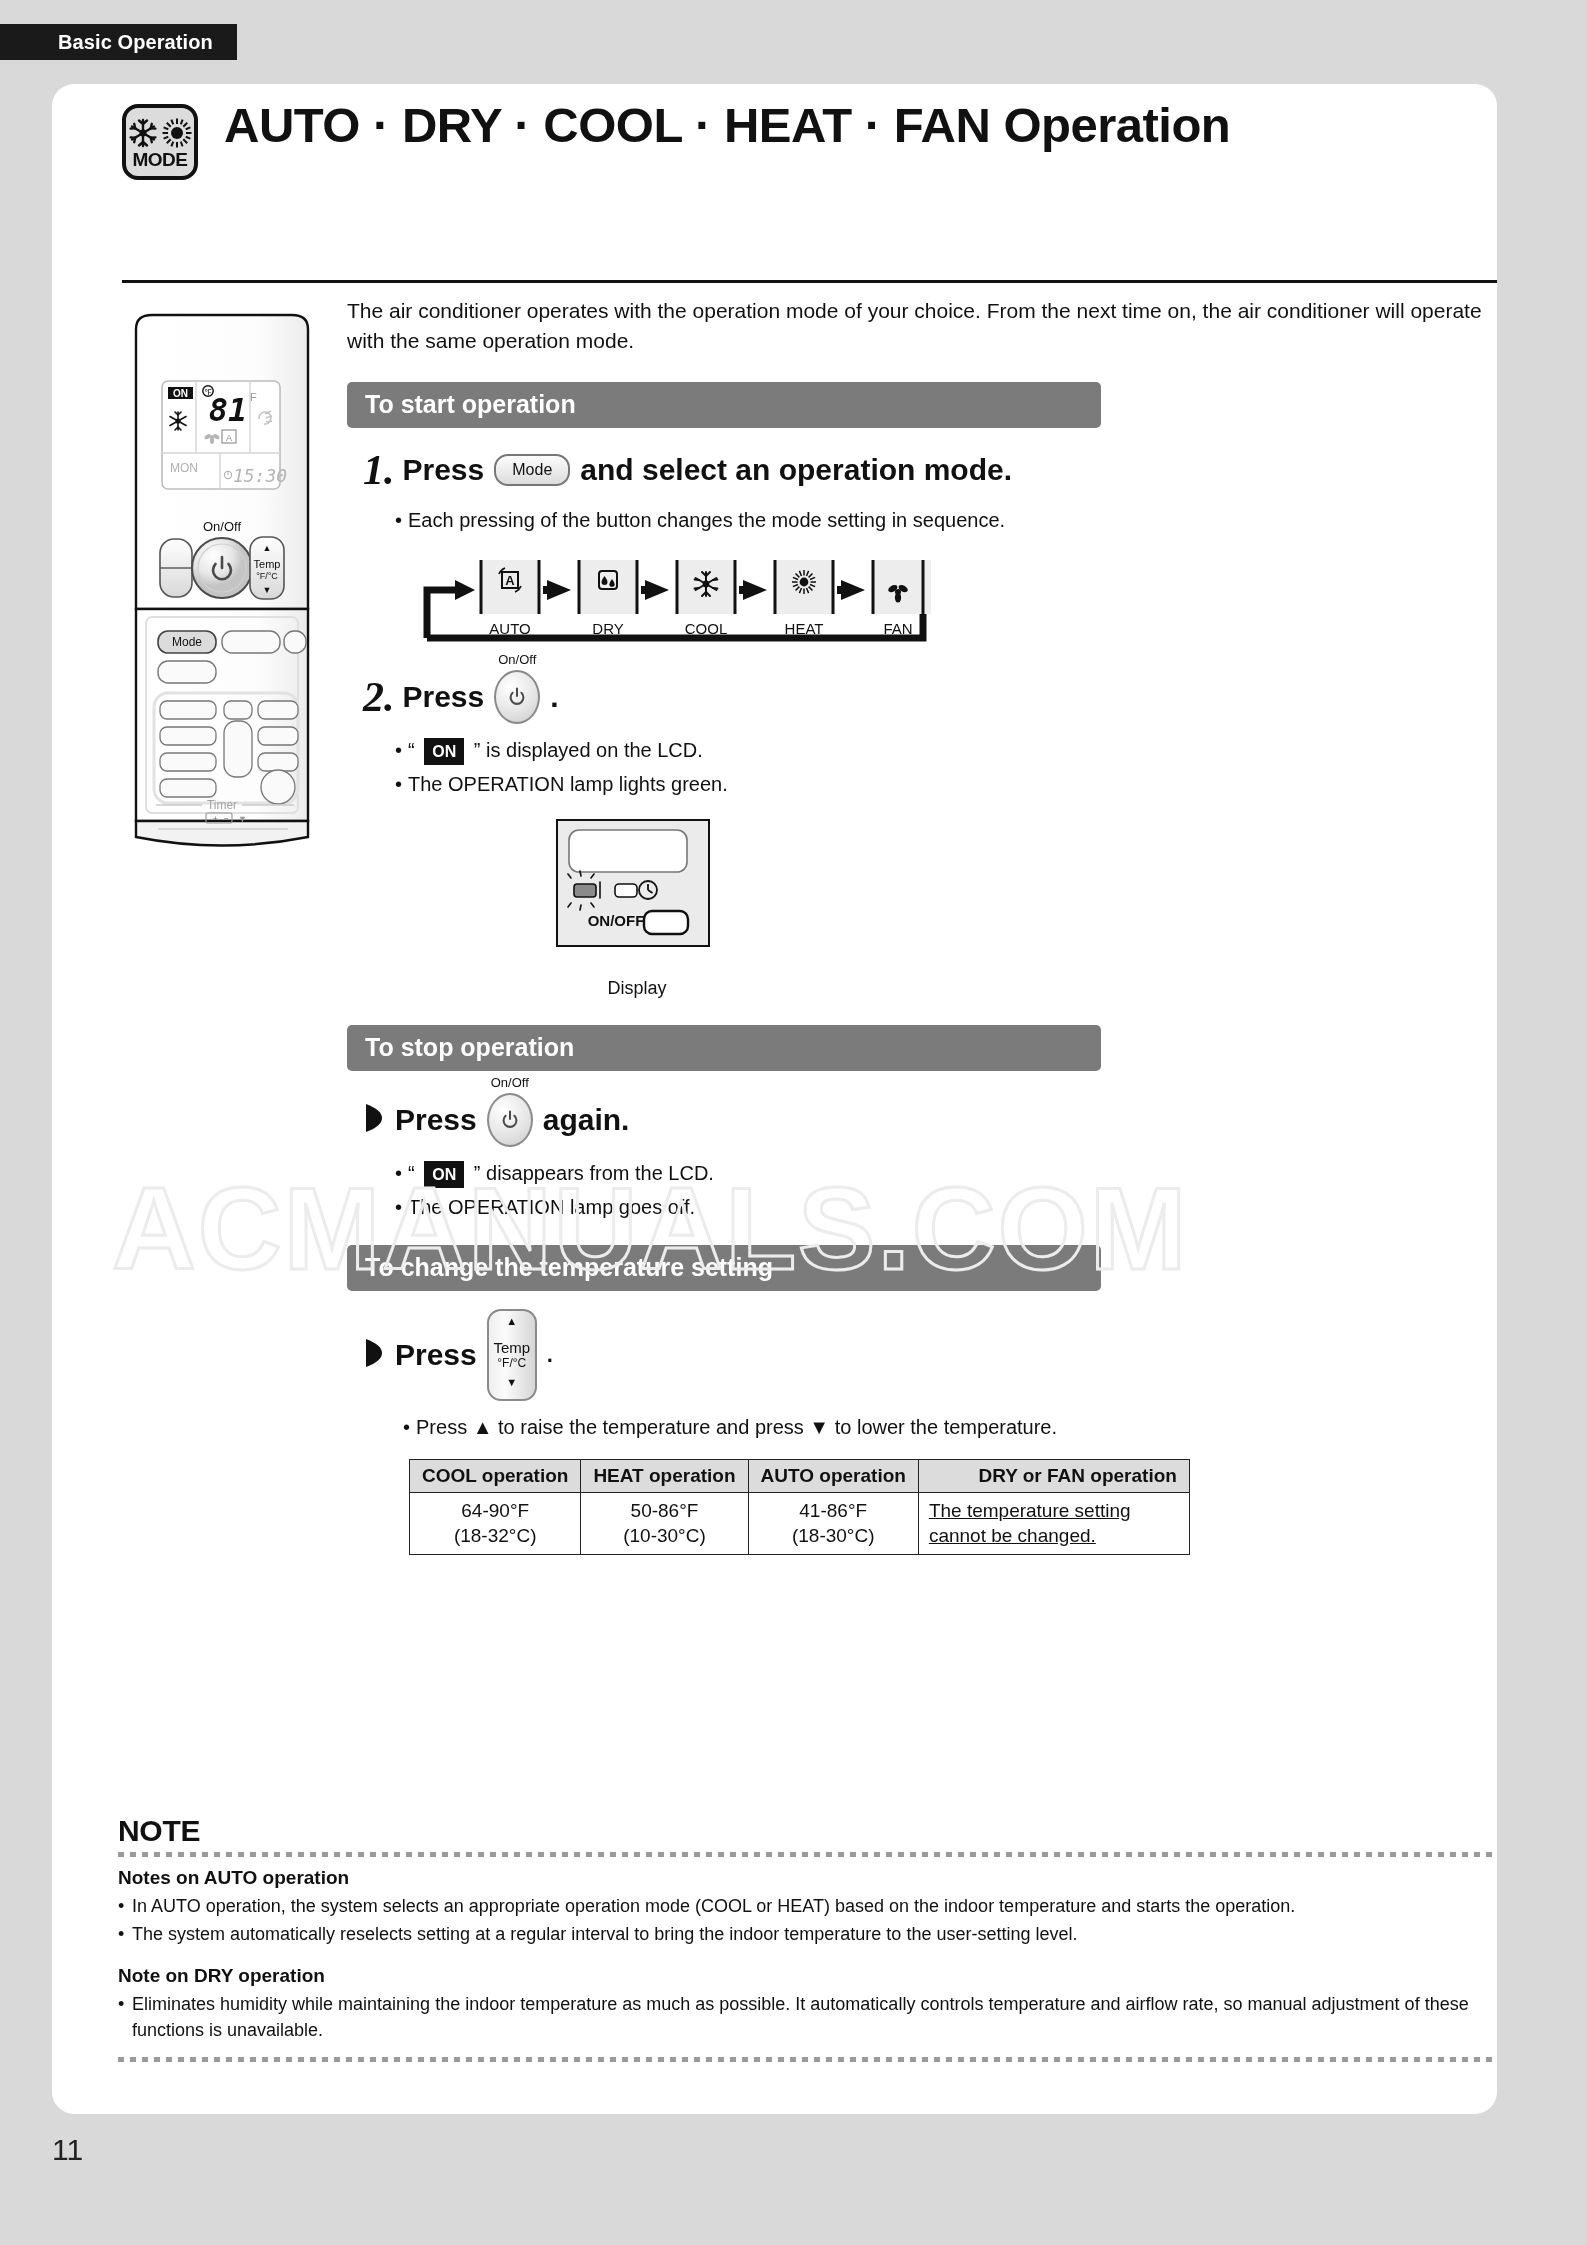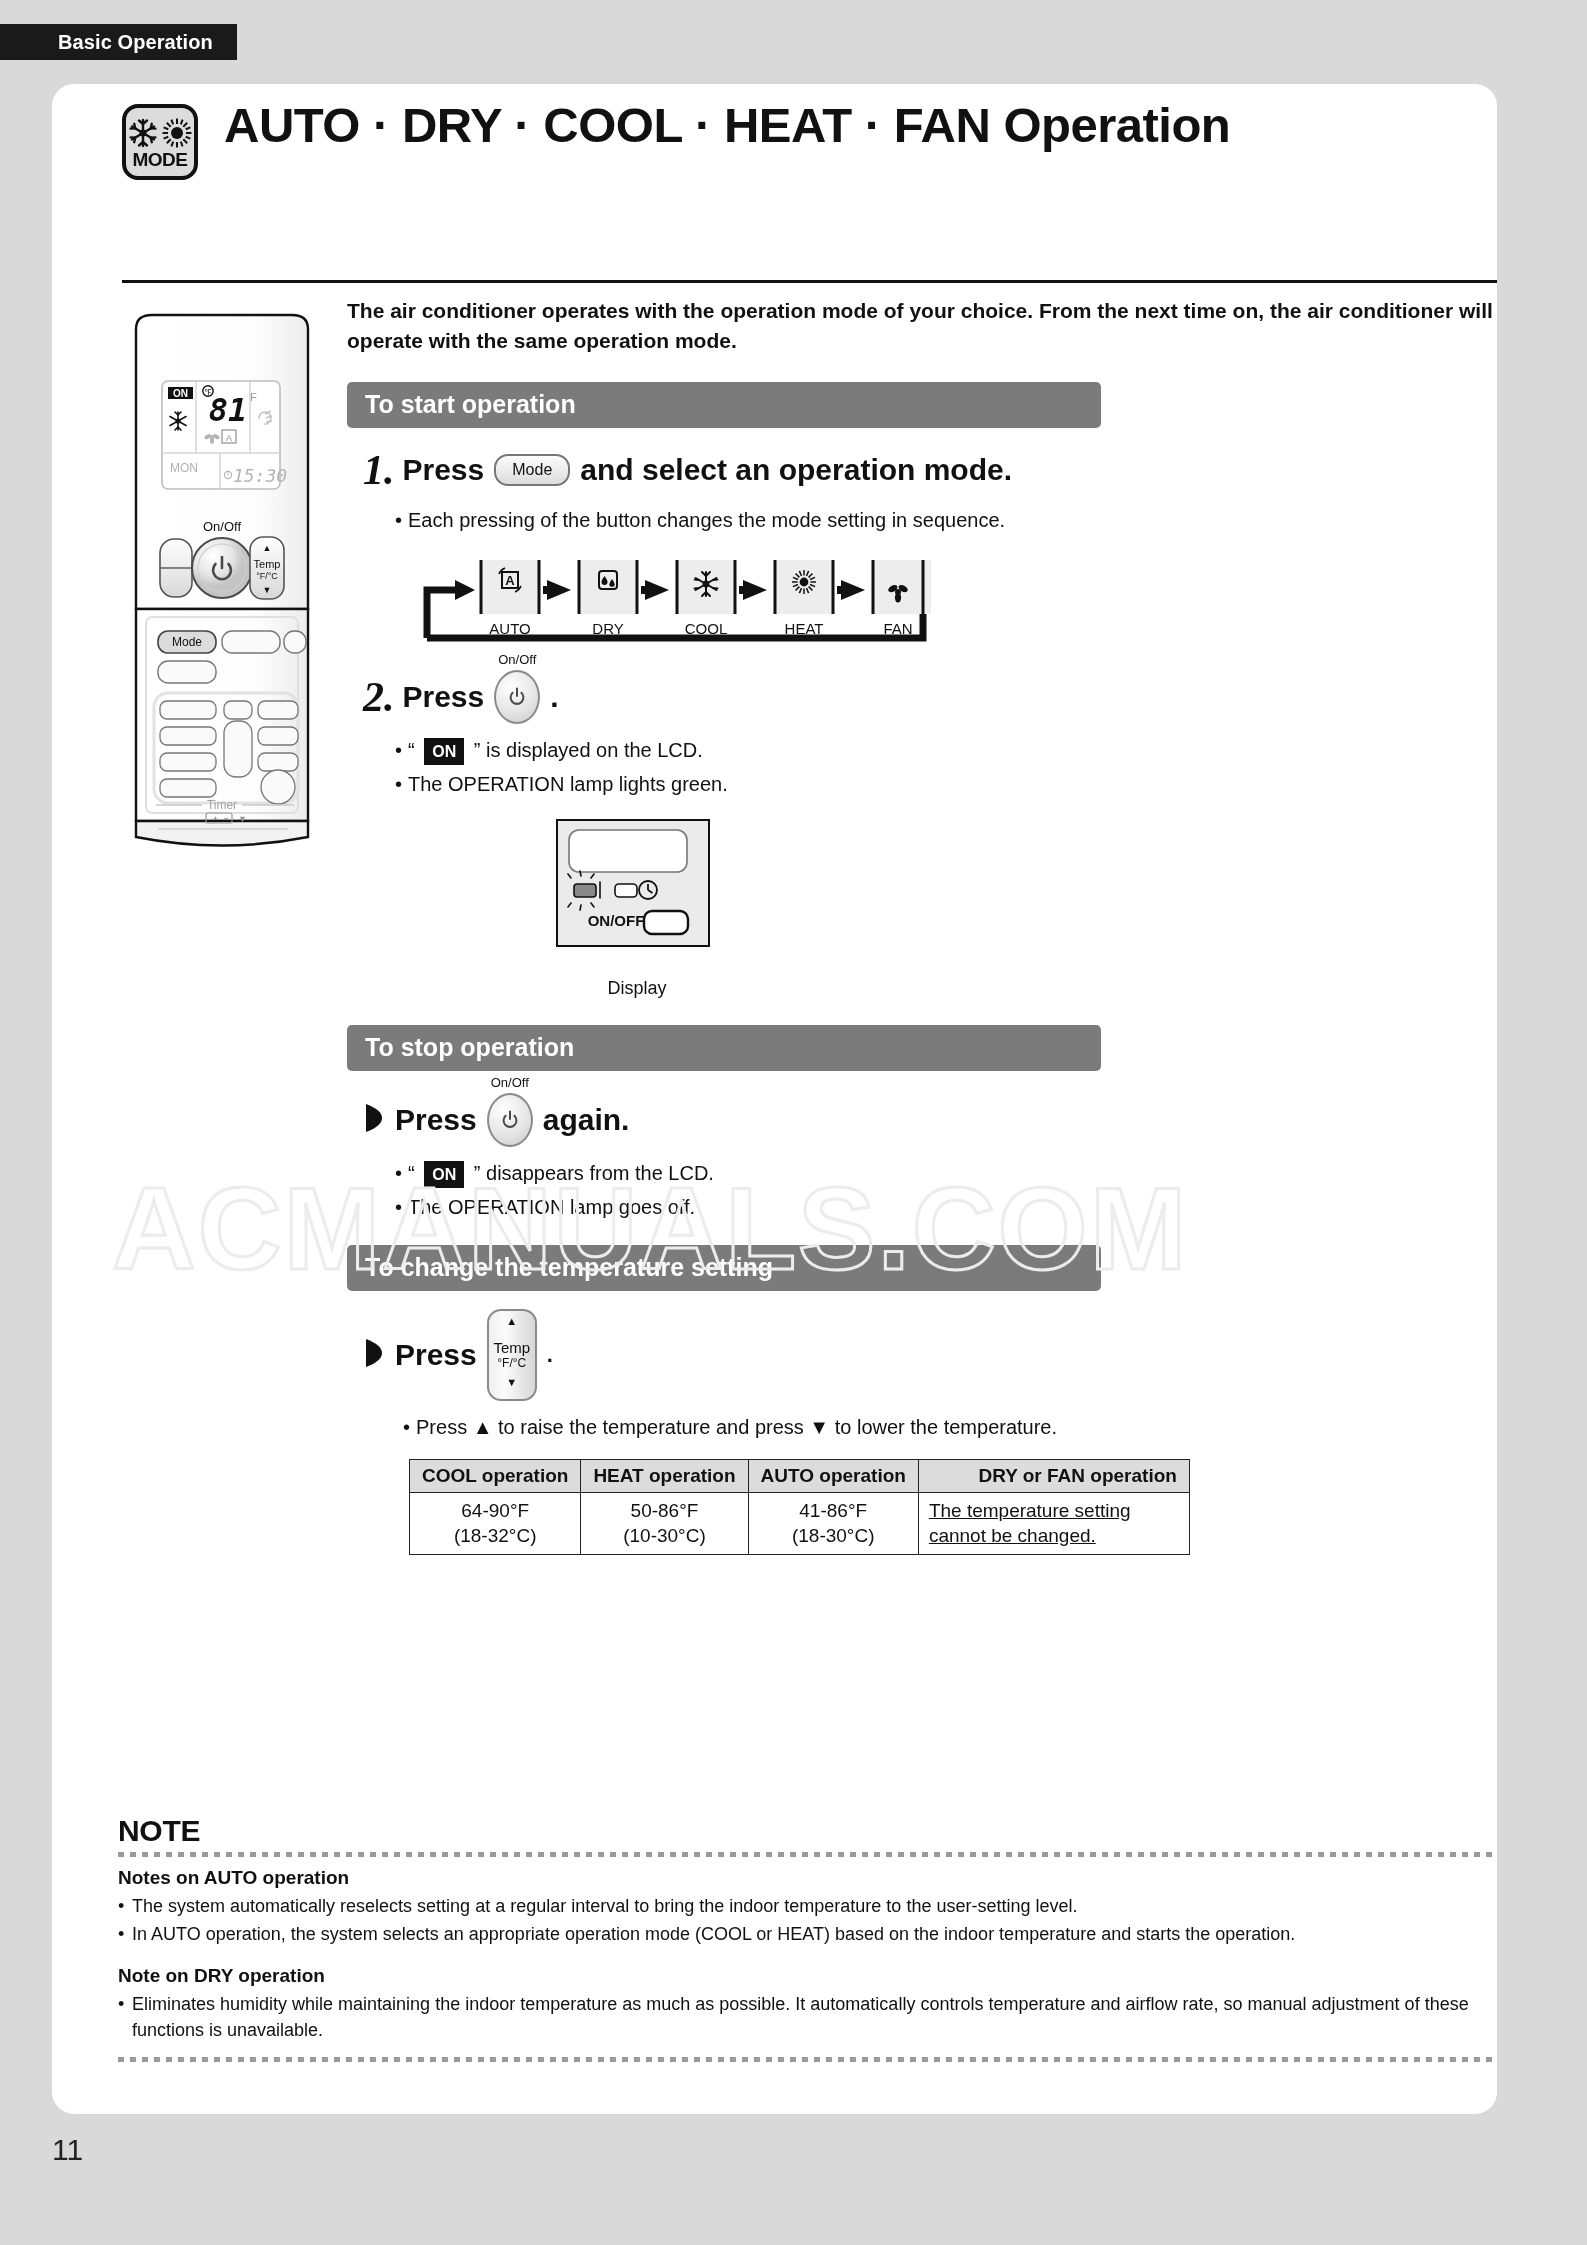--- a/index.html
+++ b/index.html
@@ -49,21 +49,21 @@
     margin-left:26px;font-size:49px;font-weight:bold;line-height:1.12;
     letter-spacing:-.5px;
   }
   .title-rule{position:absolute;left:70px;top:196px;width:1375px;height:3px;background:#111;}
 
   
   .remote{position:absolute;left:70px;top:225px;width:260px;height:560px;}
 
   
   .content{position:absolute;left:295px;top:212px;width:1150px;}
-  .intro{font-size:21px;line-height:1.42;margin:0 0 26px 0;font-weight:bold;}
+  .intro{font-size:21px;line-height:1.42;margin:0 0 26px 0;}
   .bar{
     background:#7b7b7b;color:#fff;border-radius:5px;
     font-size:25px;font-weight:bold;
     padding:8px 0 9px 18px;margin:0 0 10px 0;width:736px;
   }
   .step{display:flex;align-items:center;margin:18px 0 0 16px;}
   .step-num{font-size:42px;font-weight:bold;font-style:italic;font-family:"Liberation Serif",serif;margin-right:8px;}
   .step-txt{font-size:30px;font-weight:bold;display:flex;align-items:center;gap:10px;}
   .bullets{margin:10px 17px 0 48px;font-size:20px;line-height:1.6;}
   .bullets div{margin:2px 0;}
@@ -550,22 +550,22 @@
           <td class="left" style="max-width:250px;text-decoration:underline;">The temperature setting cannot be changed.</td>
         </tr>
       </tbody>
     </table>
   </div>
 
   <div class="note-wrap">
     <div class="note-title">NOTE</div>
     <div class="dotline"></div>
     <div class="note-h">Notes on AUTO operation</div>
+    <div class="note-li">In AUTO operation, the system selects an appropriate operation mode (COOL or HEAT) based on the indoor temperature and starts the operation.</div>
     <div class="note-li">The system automatically reselects setting at a regular interval to bring the indoor temperature to the user-setting level.</div>
-    <div class="note-li">In AUTO operation, the system selects an appropriate operation mode (COOL or HEAT) based on the indoor temperature and starts the operation.</div>
     <div class="note-gap"></div>
     <div class="note-h">Note on DRY operation</div>
     <div class="note-li">Eliminates humidity while maintaining the indoor temperature as much as possible. It automatically controls temperature and airflow rate, so manual adjustment of these functions is unavailable.</div>
     <div class="dotline" style="margin-top:14px;"></div>
   </div>
 
 </div>
 
 <div class="pagenum">11</div>
 

